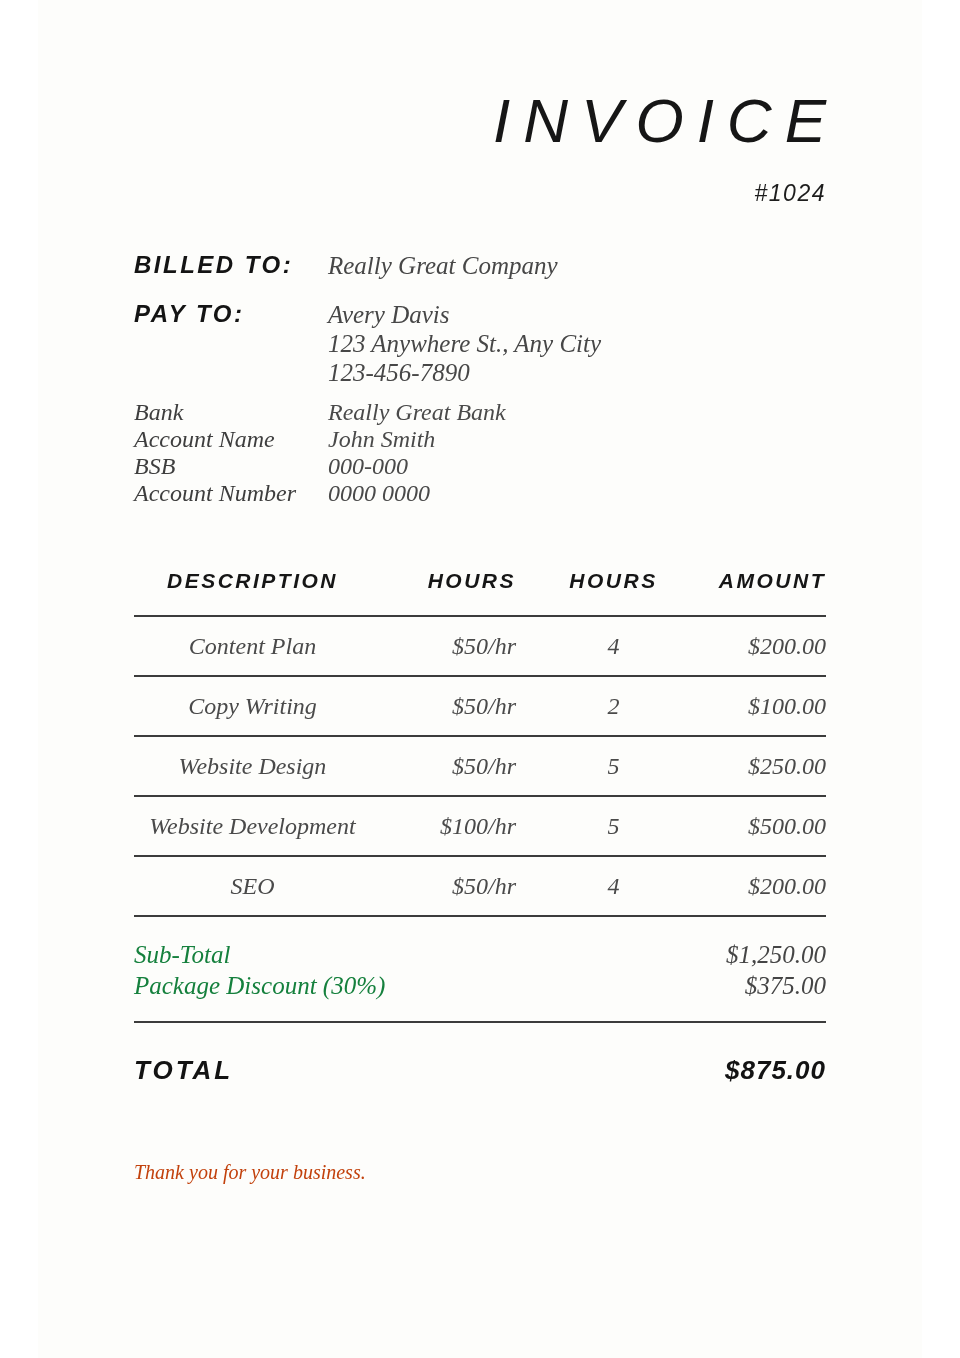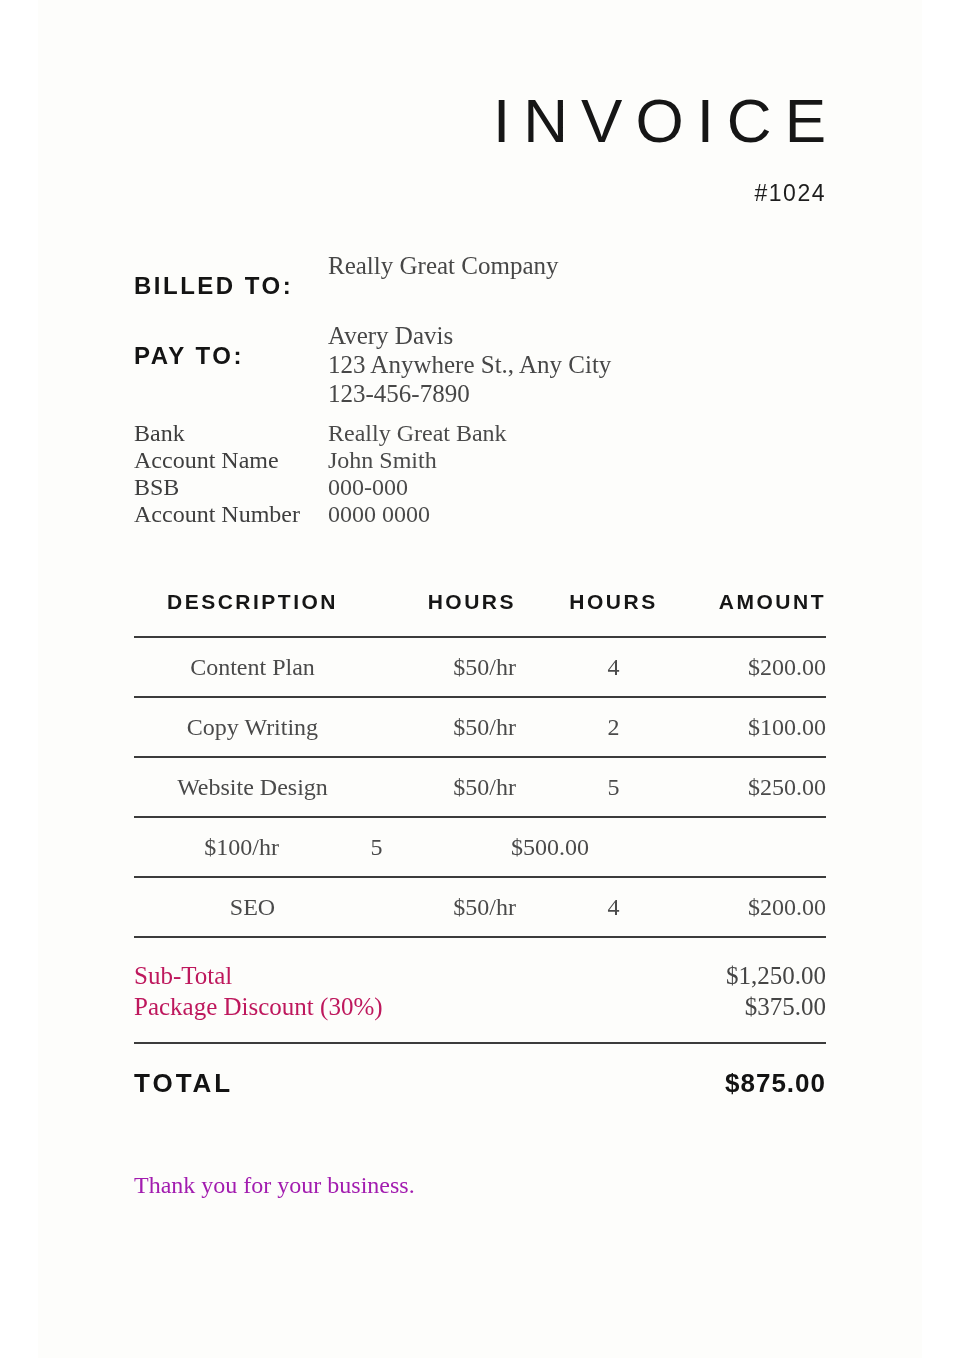--- a/index.html
+++ b/index.html
@@ -8,20 +8,21 @@
 
   .page {
     width: 884px;
     height: 1358px;
     margin: 0 auto;
     background: #fdfdfb;
     padding: 0 96px;
     overflow: hidden;
     position: relative;
     color: #454545;
+    font-style: italic;
   }
 
   
   .title {
     margin-top: 90px;
     text-align: right;
     font-family: "Liberation Sans", sans-serif;
     font-size: 62px;
     line-height: 1.0;
     font-weight: 500;
@@ -44,21 +45,20 @@
   .bill-row { display: flex; align-items: flex-start; }
   .bill-label {
     width: 194px;
     flex: 0 0 194px;
     font-family: "Liberation Sans", sans-serif;
     font-weight: 700;
     font-size: 24px;
     letter-spacing: 2.5px;
     color: #141414;
     line-height: 1.2;
-    margin-top: 21px;
   }
   .bill-value {
     font-size: 25px;
     line-height: 29px;
     color: #474747;
   }
   .row-payto { margin-top: 20px; }
   .bank-block { margin-top: 12px; }
   .bank-row { display: flex; }
   .bank-label {
@@ -100,46 +100,46 @@
     display: flex;
     align-items: baseline;
     padding: 16px 0 15px 0;
     font-size: 24px;
     color: #4a4a4a;
   }
 
   
   .totals { margin-top: 22px; }
   .tot-row { display: flex; align-items: baseline; line-height: 31px; }
-  .tot-label { flex: 1; font-size: 25px; color: #be185d; }
+  .tot-label { flex: 1; font-size: 25px; color: #15803d; }
   .tot-value { font-size: 25px; color: #454545; text-align: right; }
   .rule-total { margin-top: 20px; }
   .grand {
     display: flex;
     align-items: flex-start;
-    margin-top: 24px;
+    margin-top: 32px;
     font-family: "Liberation Sans", sans-serif;
     font-weight: 700;
     color: #131313;
   }
   .grand-label { flex: 1; font-size: 26px; letter-spacing: 3px; }
   .grand-value { font-size: 26px; letter-spacing: 1px; }
 
   
   .footer { margin-top: 72px; }
   .payment-note {
     font-size: 25px;
     line-height: 29px;
     color: #4d4d4d;
   }
   .thanks {
     margin-top: 26px;
-    font-size: 24px;
+    font-size: 20px;
     line-height: 29px;
-    color: #a21caf;
+    color: #c2410c;
   }
 </style>
 </head>
 <body>
 
 <div class="page">
 
   <div class="title">INVOICE</div>
   <div class="invoice-number">#1024</div>
 
@@ -208,20 +208,21 @@
 
     <div class="trow">
       <div class="col-desc">Website Design</div>
       <div class="col-rate">$50/hr</div>
       <div class="col-hours">5</div>
       <div class="col-amount">$250.00</div>
     </div>
     <hr class="rule">
 
     <div class="trow">
+      <div class="col-desc">Website Development</div>
       <div class="col-rate">$100/hr</div>
       <div class="col-hours">5</div>
       <div class="col-amount">$500.00</div>
     </div>
     <hr class="rule">
 
     <div class="trow">
       <div class="col-desc">SEO</div>
       <div class="col-rate">$50/hr</div>
       <div class="col-hours">4</div>

